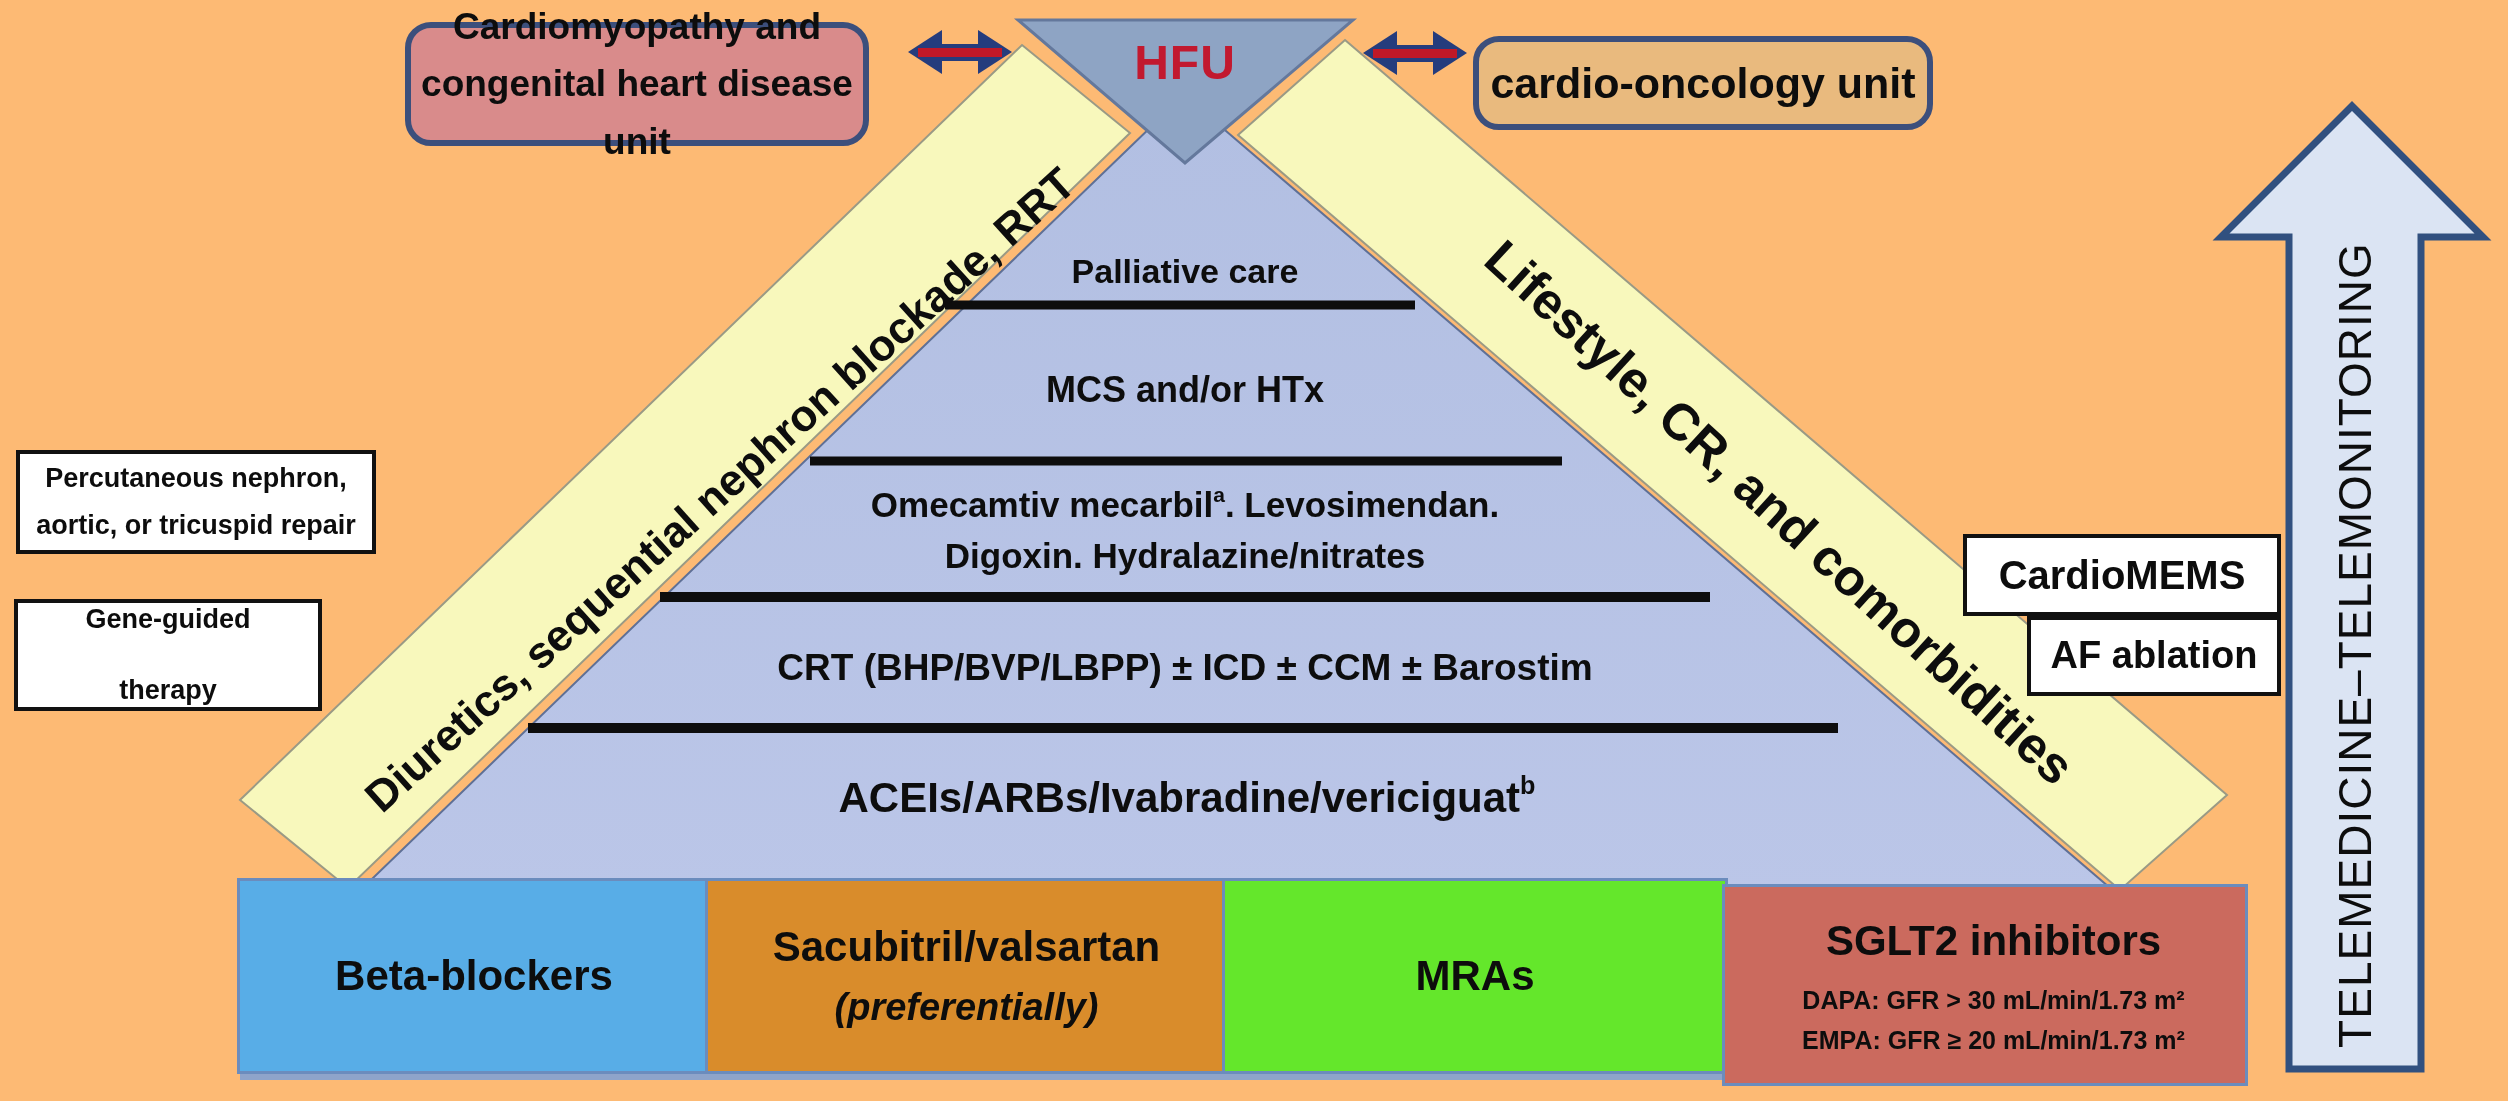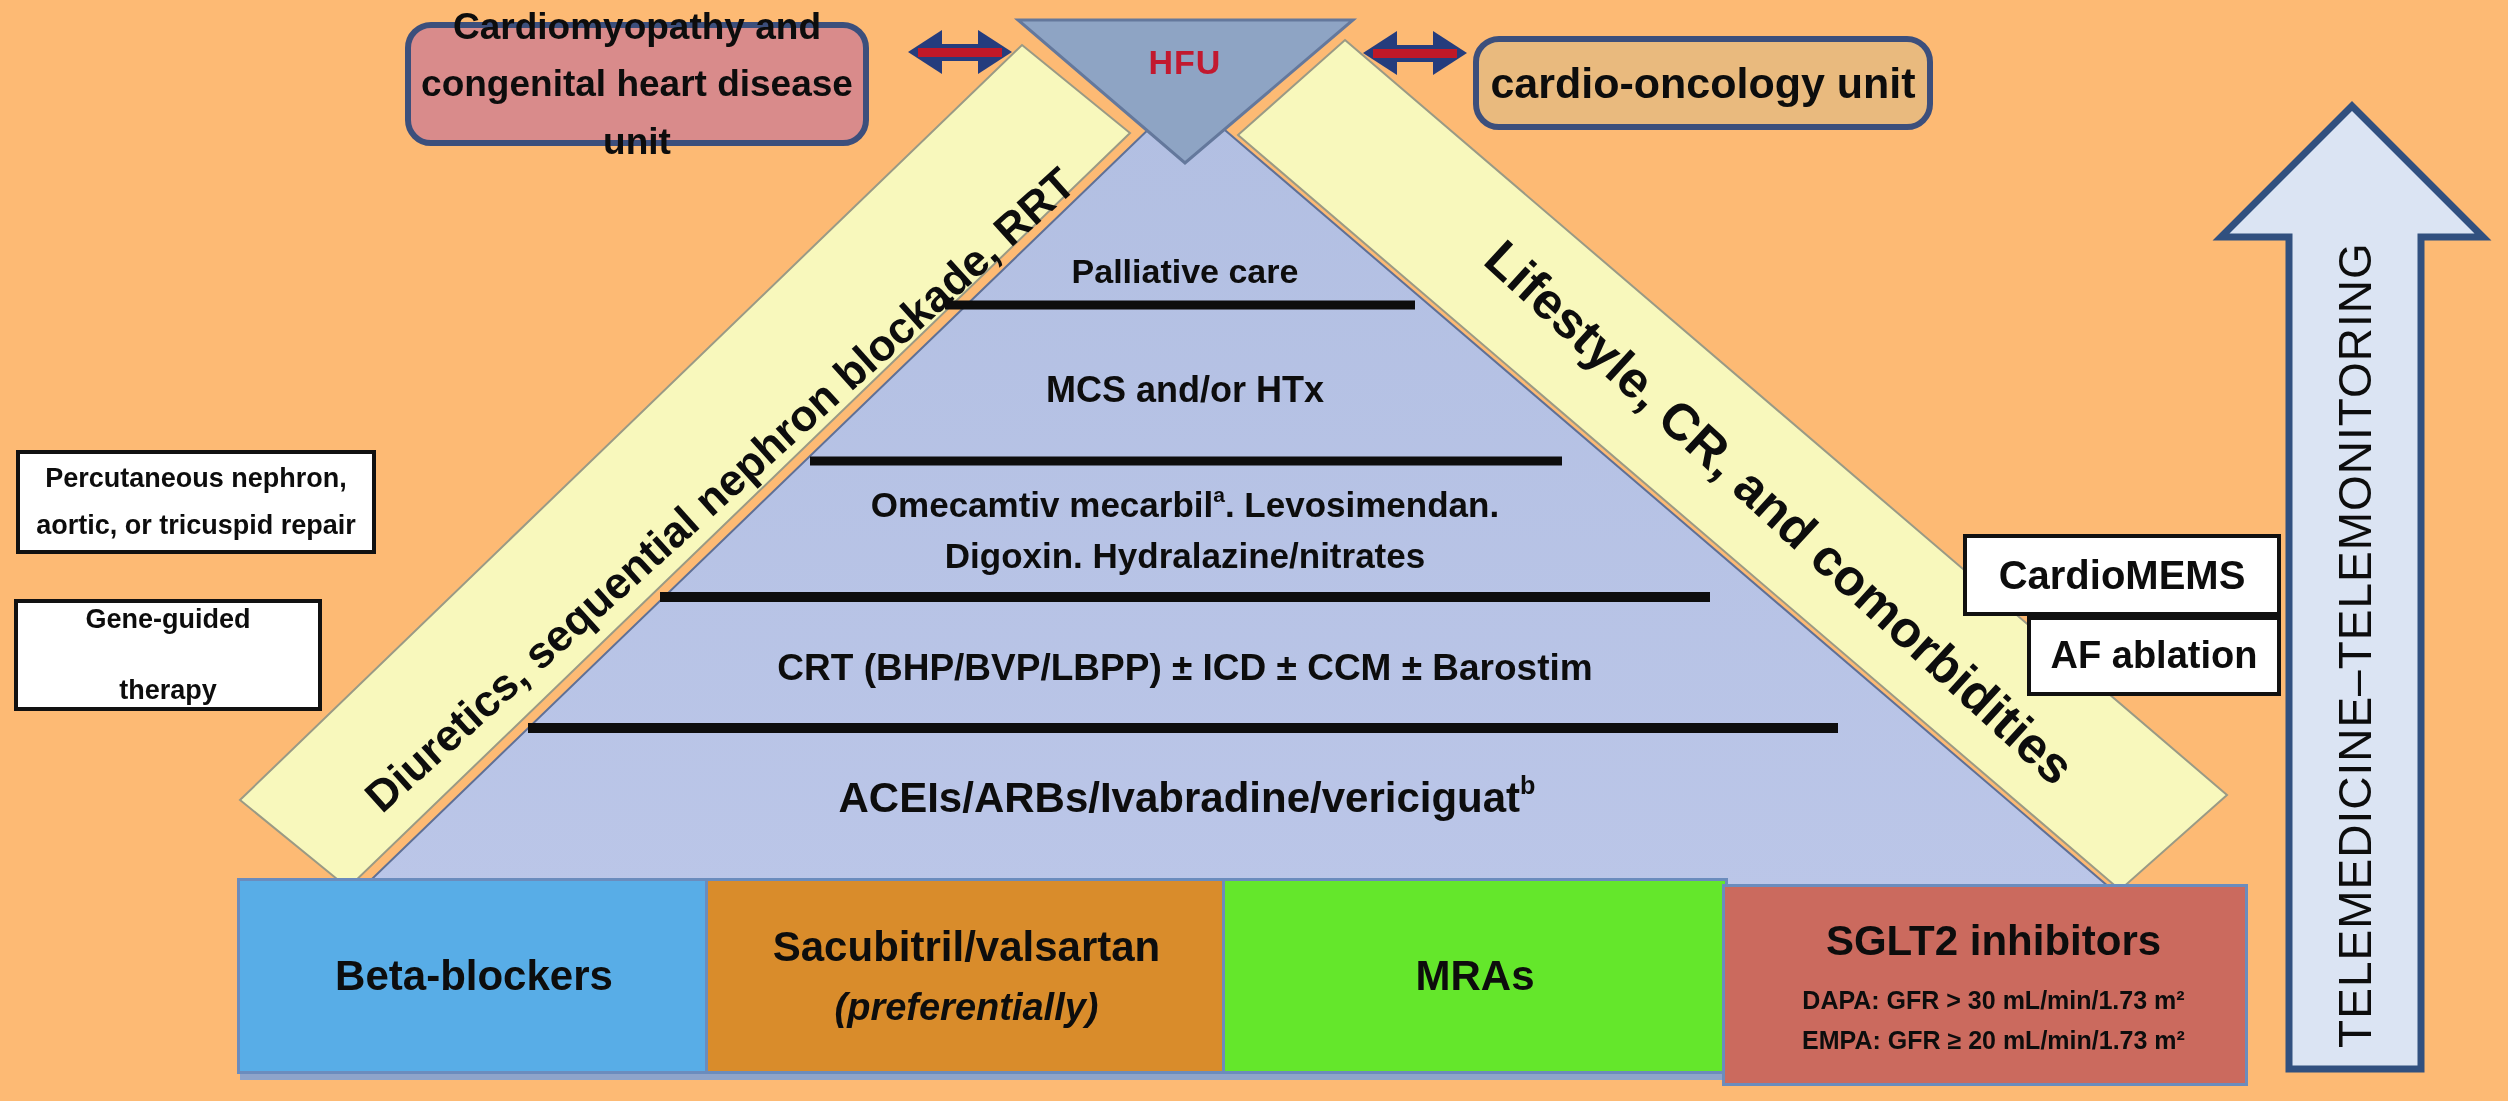--- a/index.html
+++ b/index.html
@@ -12,21 +12,21 @@
     text-align:center;font-weight:bold;color:#0d0d0d;line-height:1.35;}
   .rowtext{display:flex;flex-direction:row;align-items:center;justify-content:center;
     text-align:left;font-weight:bold;color:#0d0d0d;}
   .sup{font-size:0.6em;position:relative;top:-0.5em;}
   svg{position:absolute;left:0;top:0;}
 
   
   .pill{border:6px solid #3c4f7c;border-radius:26px;}
   .cardiomyopathy{left:405px;top:22px;width:452px;height:112px;background:#d98b8b;font-size:37px;line-height:1.55;}
   .cardiooncology{left:1473px;top:36px;width:448px;height:82px;background:#e9ba7e;font-size:43px;}
-  .hfu-label{left:1030px;top:26px;width:310px;height:74px;font-size:34px;color:#c2192f;letter-spacing:1px;}
+  .hfu-label{left:1030px;top:26px;width:310px;height:74px;font-size:48px;color:#c2192f;letter-spacing:1px;}
 
   
   .band-label{font-weight:bold;white-space:nowrap;display:flex;align-items:center;justify-content:center;}
   .band-left{left:95px;top:460px;width:1250px;height:60px;font-size:44px;transform:rotate(-42deg);}
   .band-right{left:1205px;top:477px;width:1150px;height:70px;font-size:51px;transform:rotate(42.5deg);}
 
   
   .lyr{white-space:nowrap;}
   .palliative{left:885px;top:246px;width:600px;height:52px;font-size:34px;}
   .mcs{left:835px;top:362px;width:700px;height:56px;font-size:36px;}

